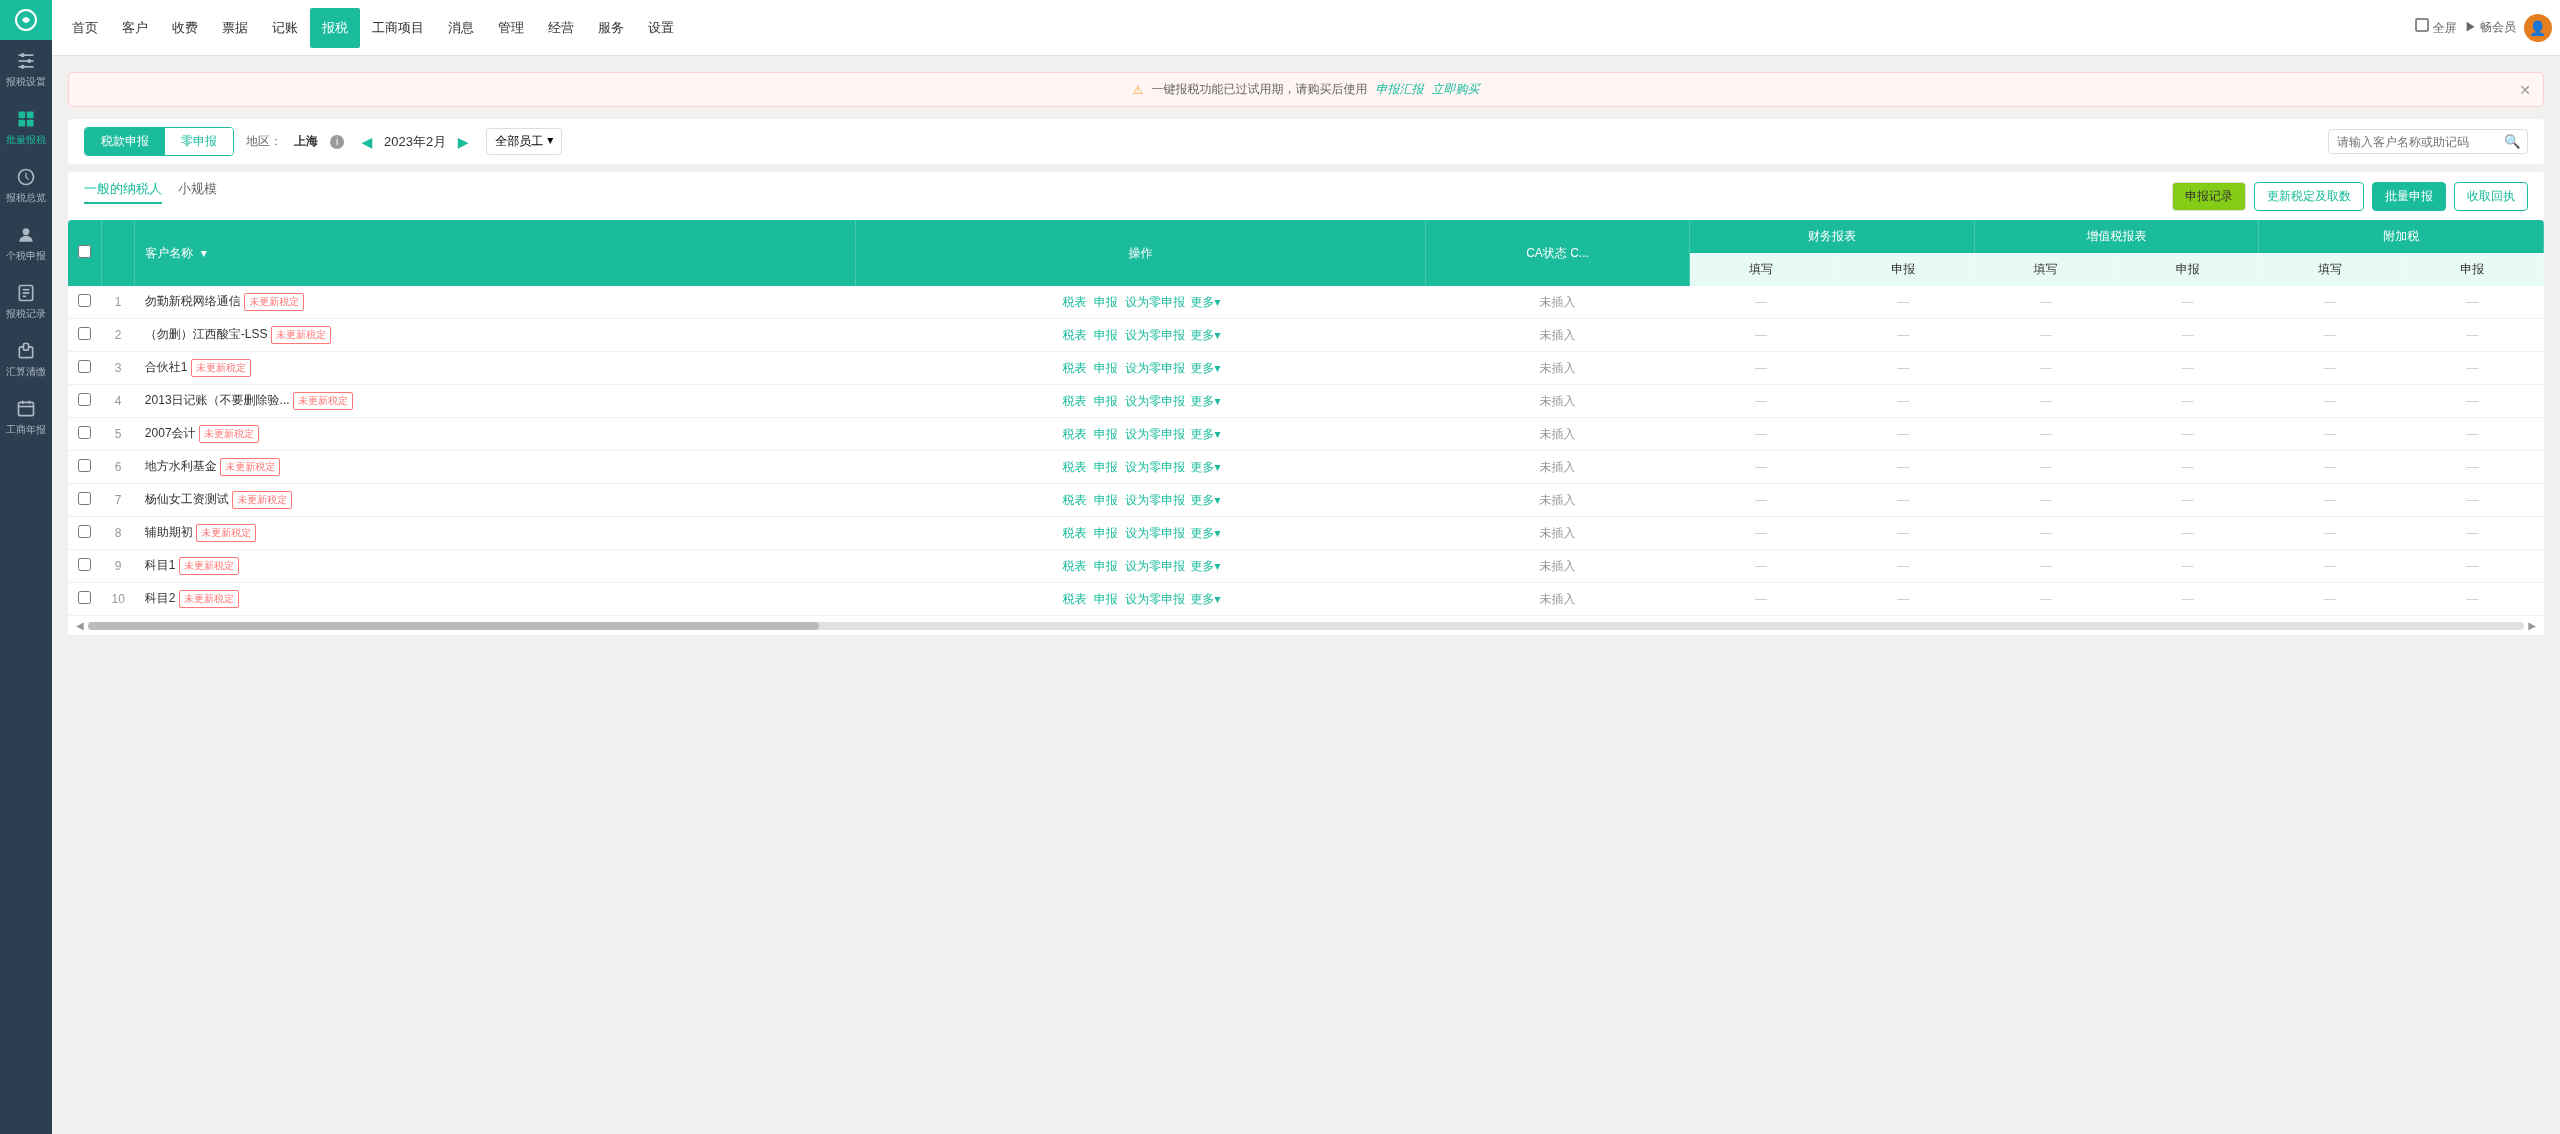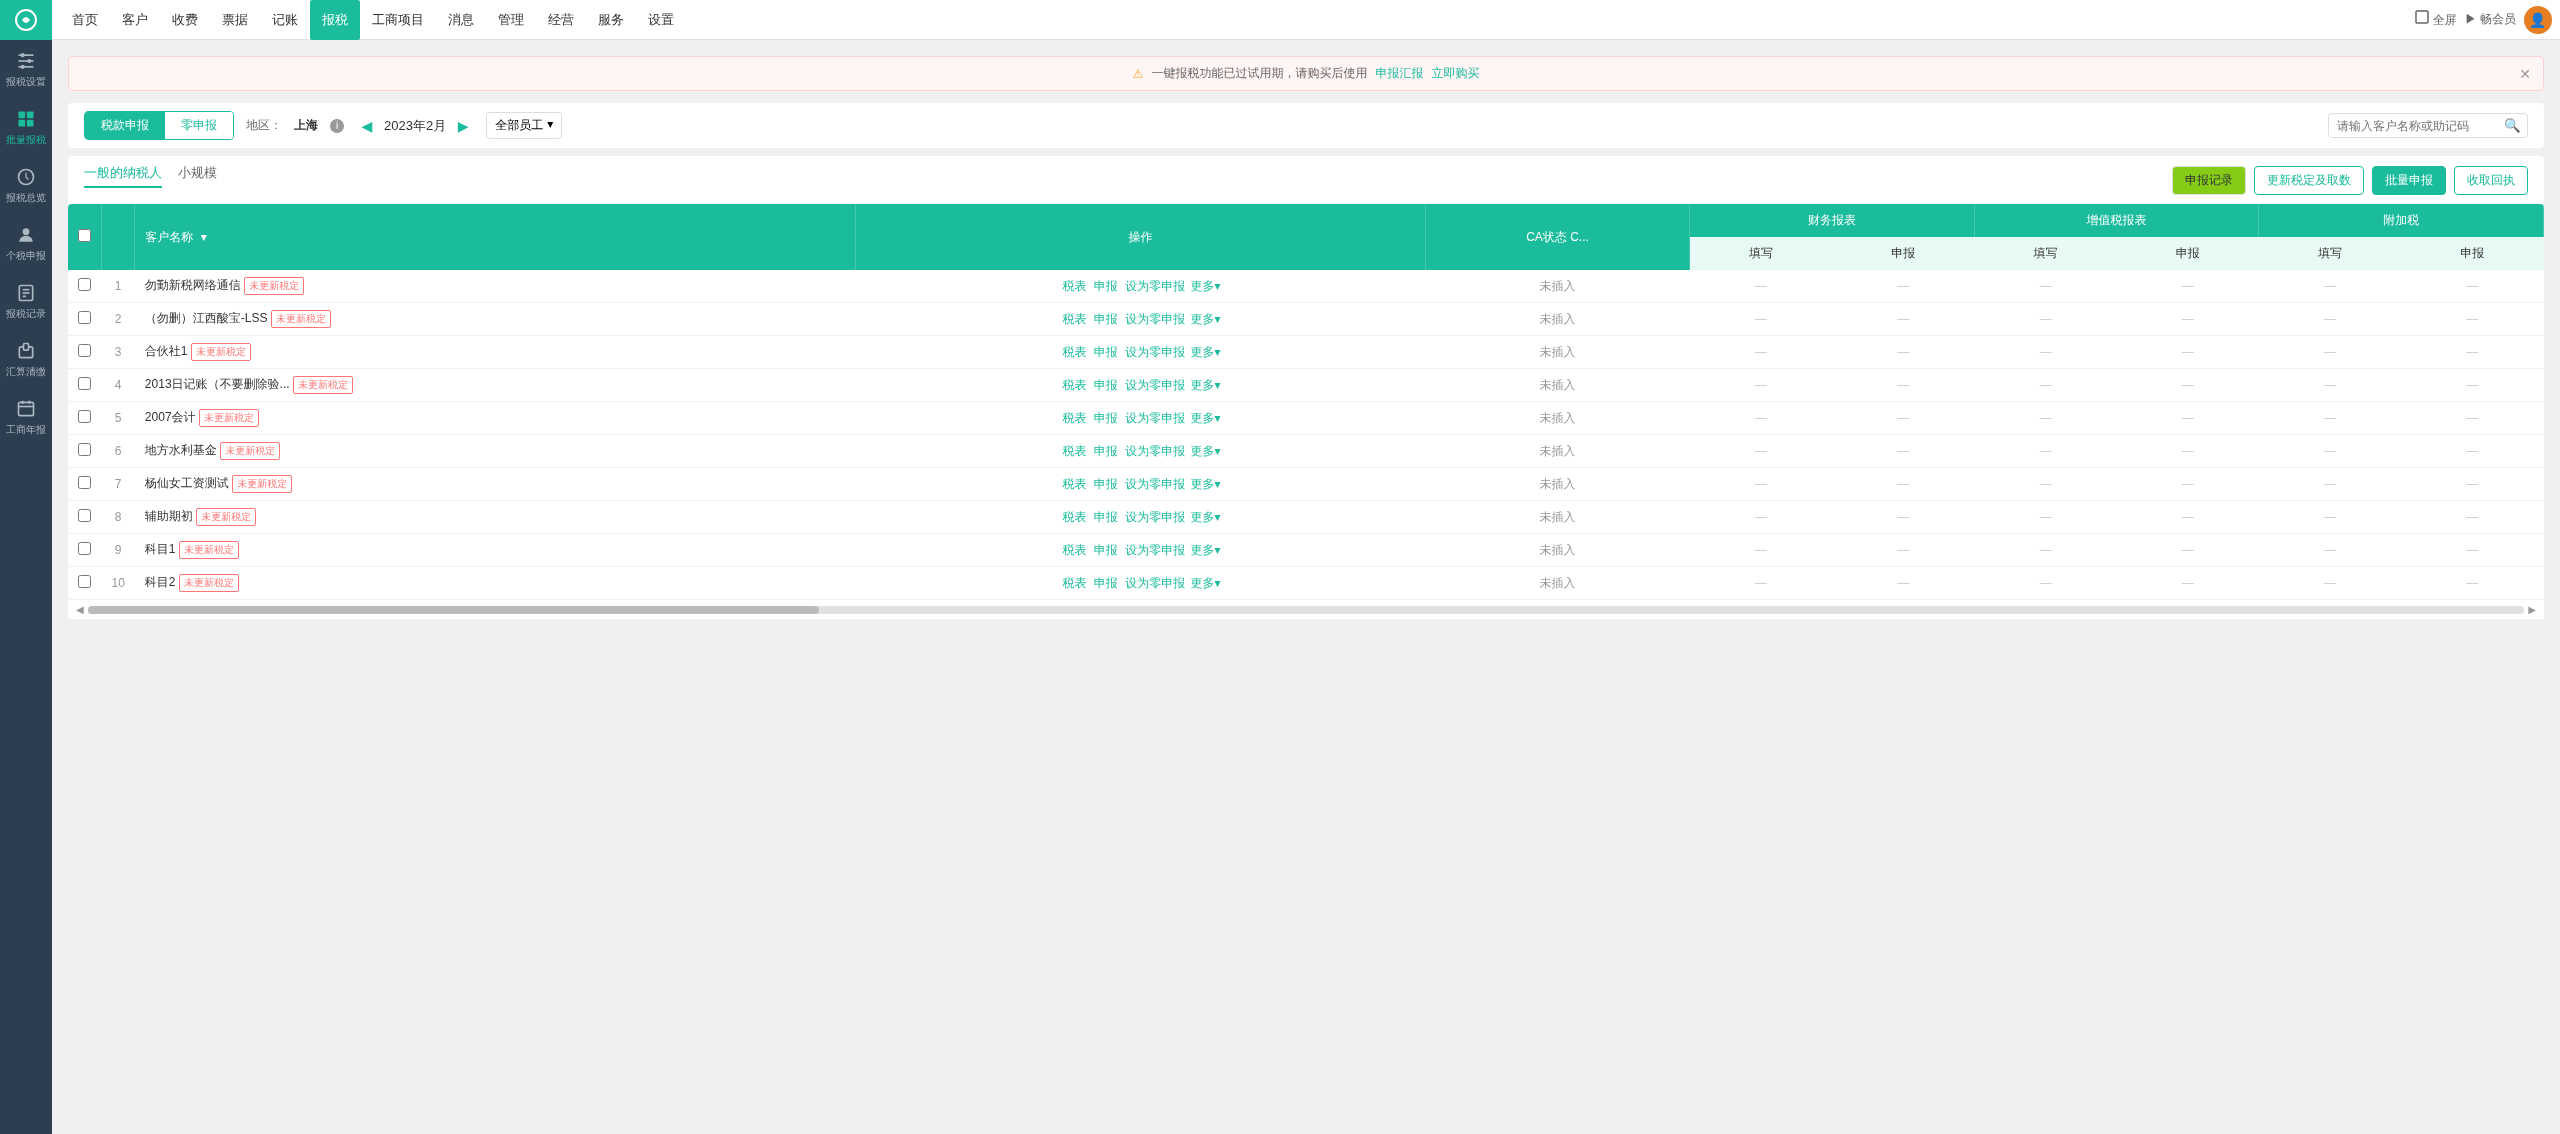--- a/index.html
+++ b/index.html
@@ -52,21 +52,21 @@
 
     
     .main-area {
       flex: 1;
       display: flex;
       flex-direction: column;
       overflow: hidden;
     }
     .top-nav {
       background: #fff;
-      height: 40px;
+      height: 56px;
       display: flex;
       align-items: center;
       padding: 0 8px;
       border-bottom: 1px solid #e0e0e0;
       flex-shrink: 0;
     }
     .top-nav-item {
       padding: 0 12px;
       height: 40px;
       line-height: 40px;
@@ -102,21 +102,21 @@
       margin-bottom: 12px;
       display: flex;
       align-items: center;
       justify-content: center;
       gap: 8px;
       font-size: 12px;
       color: #666;
       position: relative;
     }
     .banner .warning-icon { color: #f5a623; }
-    .banner a { color: #1abc9c; text-decoration: none; }
+    .banner a { color: #1abc9c; text-decoration: none; font-style: italic; }
     .banner .close-btn { position: absolute; right: 12px; cursor: pointer; color: #999; font-size: 14px; }
 
     
     .filter-bar {
       background: #fff;
       border-radius: 4px;
       padding: 8px 16px;
       margin-bottom: 8px;
       display: flex;
       align-items: center;

